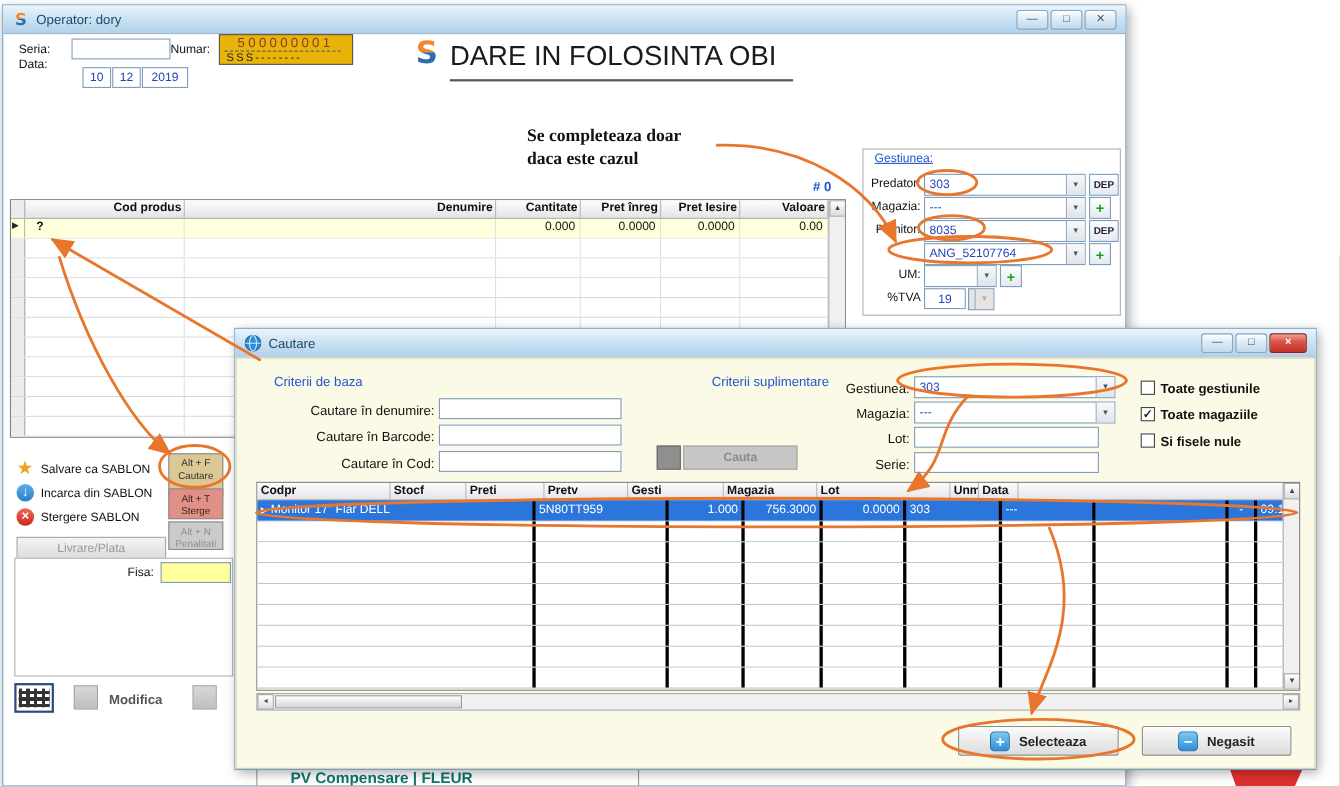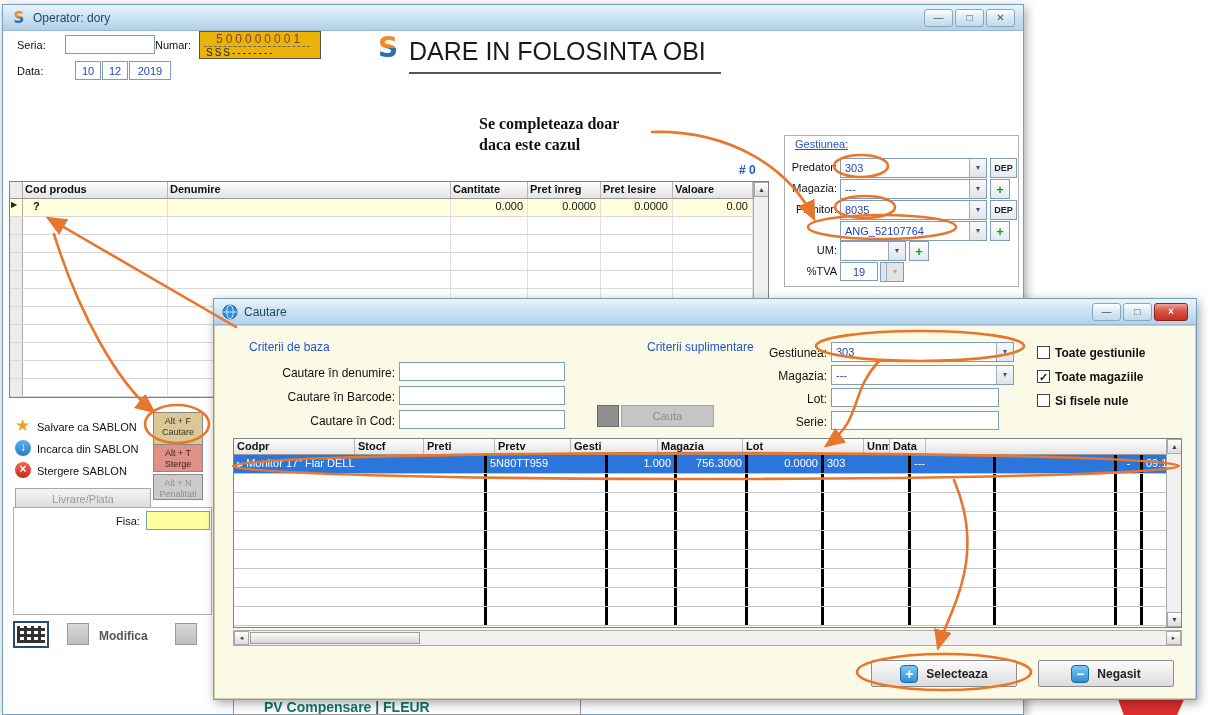--- a/index.html
+++ b/index.html
@@ -27,21 +27,21 @@
 
   
   .logo { position:relative; display:inline-block; font-weight:bold; font-family:"DejaVu Sans",sans-serif; }
   .logo span { position:absolute; left:0; top:0; width:100%; height:100%; text-align:center; }
   .logo .top { color:#f28a2a; clip-path:inset(0 0 52% 0); }
   .logo .bot { color:#2e6db4; clip-path:inset(48% 0 0 0); }
 
   
   .grid { position:absolute; background:#fff; border:1px solid #808080; overflow:hidden; font-size:11px; }
   .g-head { display:flex; background:linear-gradient(#fdfdfd,#e4e4e4); border-bottom:1px solid #9a9a9a; font-weight:bold; }
-  .gh { border-right:1px solid #b8b8b8; text-align:left; overflow:hidden; white-space:nowrap; flex:none; padding:1px 2px; }
+  .gh { border-right:1px solid #b8b8b8; text-align:right; overflow:hidden; white-space:nowrap; flex:none; padding:1px 2px; }
   .g-row { display:flex; height:18px; border-bottom:1px solid #d8d8d8; background:#fff; }
   .gc { flex:none; overflow:hidden; white-space:nowrap; padding:1px 4px; border-right:1px solid #e0e0e0; }
   .markercell { background:#ececec; border-right:1px solid #aaa; padding:1px 1px; font-size:8px; color:#222; }
   .tr { text-align:right; }
   .mc0{width:13px} .mc1{width:145px} .mc2{width:283px} .mc3{width:77px} .mc4{width:73px} .mc5{width:72px} .mc6{width:80px}
   .firstrow .gc { background:#ffffdc; }
   .scroll-v { position:absolute; right:0; top:0; bottom:0; width:15px; background:#f0f0f0; border-left:1px solid #aaa; }
   .sbtn { width:15px; height:15px; background:linear-gradient(#fff,#dcdcdc); border:1px solid #a8a8a8; font-size:7px; text-align:center; line-height:13px; color:#444; }
   .sbtn.bottom { position:absolute; bottom:0; }
 
@@ -89,21 +89,21 @@
       </span>
     </div>
 
     <span class="lbl" style="left:14px; top:34px;">Seria:</span>
     <input class="tb" style="left: 62px; top: 30px; width: 90px;">
     <span class="lbl" style="left:152px; top:34px;">Numar:</span>
     <div class="abs" style="left:196px; top:26px; width:122px; height:28px; border:1px solid #555; background:#eab308;">
       <div style="color:#8a3a2a; font-size:12px; letter-spacing:3px; padding-left:12px; border-bottom:1px dashed #666; width:106px; margin-left:4px;">500000001</div>
       <div style="font-size:10px; letter-spacing:2px; padding-left:6px; color:#222;">SSS--------</div>
     </div>
-    <span class="lbl" style="left:14px; top:60px;text-align:center;">Data:</span>
+    <span class="lbl" style="left:14px; top:48px;text-align:center;">Data:</span>
     <input class="tb bluetxt" style="left: 72px; top: 56px; width: 26px; text-align: center; color: rgb(34, 68, 187);" value="10">
     <input class="tb" style="left: 99px; top: 56px; width: 26px; text-align: center; color: rgb(34, 68, 187);" value="12">
     <input class="tb" style="left: 126px; top: 56px; width: 42px; text-align: center; color: rgb(34, 68, 187);" value="2019">
 
     <span class="logo" style="left:370px; top:28px; position:absolute; width:30px; height:30px; font-size:28px; line-height:30px;">
       <span class="top">S</span>
         <span class="bot">S</span>
     </span>
     <div class="abs" style="left:476px; top:108px; font-family:'Liberation Serif',serif; font-weight:bold; font-size:16px; line-height:21px;">
       <div>Se completeaza doar</div>
@@ -343,21 +343,21 @@
       <span class="linkblue" style="left:432px; top:14px;">Criterii suplimentare</span>
 
       <span class="lbl rlbl" style="left:40px; top:40px; width:140px; font-size:12px;">Cautare în denumire:</span>
       <input class="tb" style="left: 184px; top: 36px; width: 166px;">
       <span class="lbl rlbl" style="left:40px; top:64px; width:140px; font-size:12px;">Cautare în Barcode:</span>
       <input class="tb" style="left: 184px; top: 60px; width: 166px;">
       <span class="lbl rlbl" style="left:40px; top:88px; width:140px; font-size:12px;">Cautare în Cod:</span>
       <input class="tb" style="left: 184px; top: 84px; width: 166px;">
 
       <div class="abs" style="left:382px; top:79px; width:22px; height:22px; background:#8f8f8f; border:1px solid #6a6a6a;"></div>
-      <div class="graybtn" style="left:406px; top:79px; width:93px; height:22px; line-height:20px; background:#c6c6c6; color:#8a8a8a; font-weight:normal;"><span>Cauta</span></div>
+      <div class="graybtn" style="left:406px; top:79px; width:104px; height:22px; line-height:20px; background:#c6c6c6; color:#8a8a8a; font-weight:bold;"><span>Cauta</span></div>
 
       <span class="lbl rlbl" style="left:540px; top:20px; width:72px; font-size:12px;">Gestiunea:</span>
       <div class="combo" style="left:616px; top:16px; width:183px;">
         <span class="val">303</span>
           <span class="drop">▾</span>
       </div>
       <span class="lbl rlbl" style="left:540px; top:43px; width:72px; font-size:12px;">Magazia:</span>
       <div class="combo" style="left:616px; top:39px; width:183px;">
         <span class="val">---</span>
           <span class="drop">▾</span>

